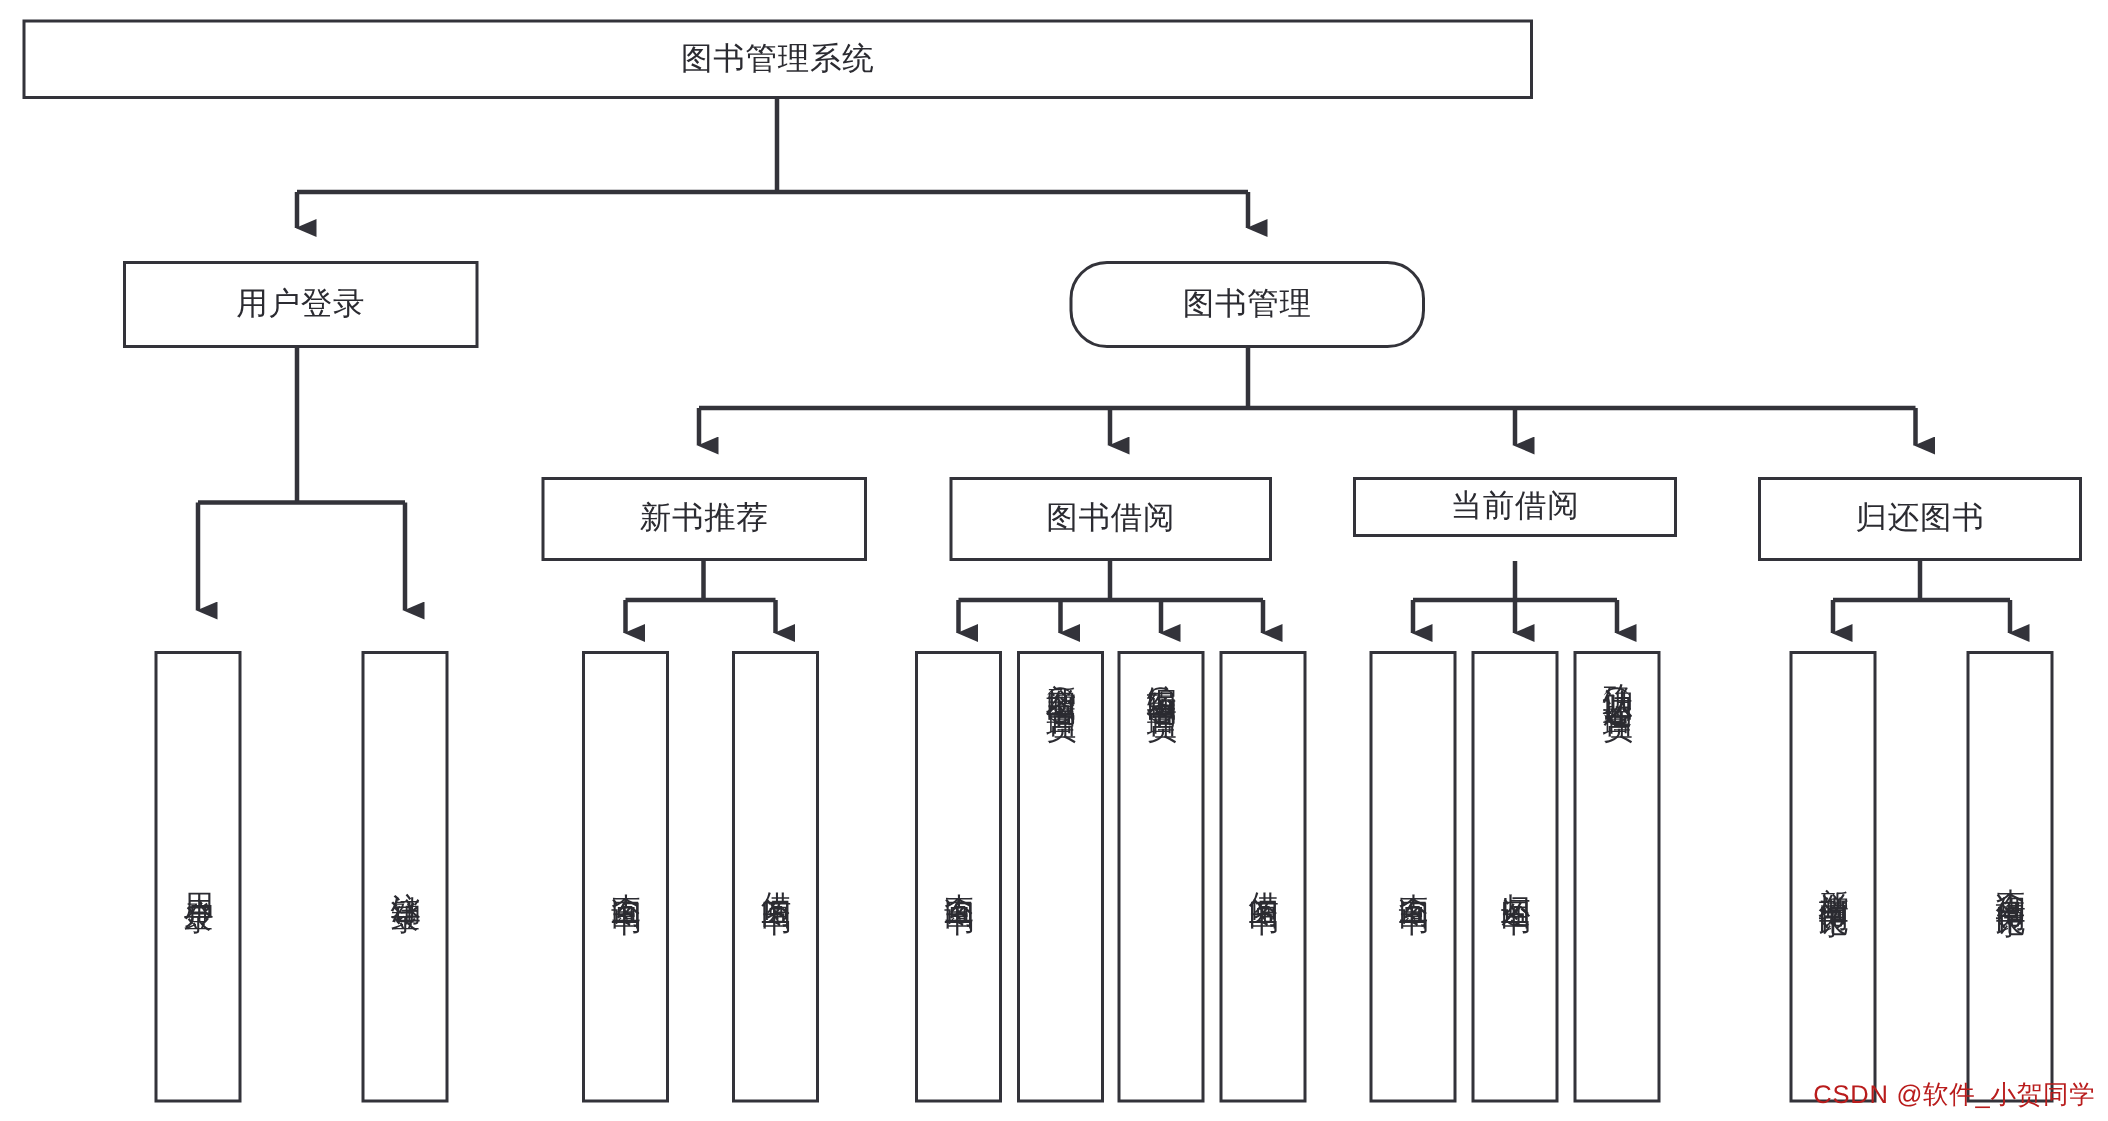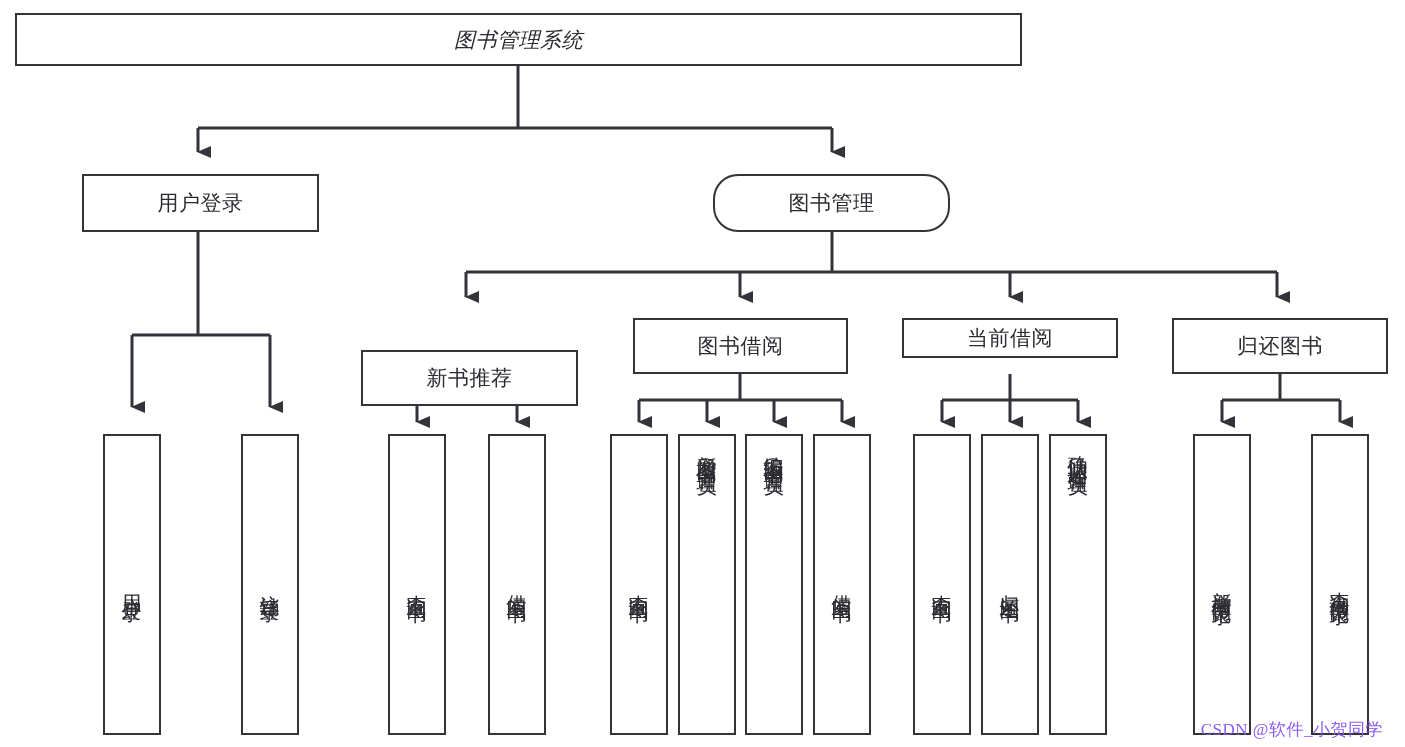--- a/index.html
+++ b/index.html
@@ -54,28 +54,27 @@
     letter-spacing: 3px;
     font-size: 20px;
     line-height: 1;
     max-height: 100%;
   }
   .node.vertical.top-aligned {
     align-items: flex-start;
   }
   #watermark {
     position: absolute;
-    right: 22px;
+    right: 8px;
     bottom: 6px;
     font-size: 17px;
-    color: #8b5cf6;
+    color: #b91c1c;
     letter-spacing: 0.5px;
     z-index: 5;
     white-space: nowrap;
-    font-family: Liberation Serif, serif;
   }
 </style>
 </head>
 <body>
 
 <div id="canvas">
 
   <svg id="wires" viewBox="0 0 1405 747" xmlns="http://www.w3.org/2000/svg">
     <defs>
       <marker id="arrow" viewBox="0 0 12 14" refX="6" refY="13" markerWidth="12" markerHeight="14" orient="auto-start-reverse" markerUnits="userSpaceOnUse">
@@ -119,33 +118,33 @@
       <path d="M1010,400 L1010,422" marker-end="url(#arrow)"></path>
       <path d="M1078,400 L1078,422" marker-end="url(#arrow)"></path>
 
       <path d="M1280,374 L1280,400"></path>
       <path d="M1222,400 L1340,400"></path>
       <path d="M1222,400 L1222,422" marker-end="url(#arrow)"></path>
       <path d="M1340,400 L1340,422" marker-end="url(#arrow)"></path>
     </g>
   </svg>
 
-  <div class="node" style="left:15px; top:13px; width:1007px; height:53px;font-style:italic;">
+  <div class="node" style="left:15px; top:13px; width:1007px; height:53px;">
     <span class="node-label">图书管理系统</span>
   </div>
 
   <div class="node" style="left:82px; top:174px; width:237px; height:58px;">
     <span class="node-label">用户登录</span>
   </div>
 
   <div class="node" style="left:713px; top:174px; width:237px; height:58px;border-radius:25px;">
     <span class="node-label">图书管理</span>
   </div>
 
-  <div class="node" style="left:361px; top:318px; width:217px; height:56px;margin-top:32px;">
+  <div class="node" style="left:361px; top:318px; width:217px; height:56px;">
     <span class="node-label">新书推荐</span>
   </div>
 
   <div class="node" style="left:633px; top:318px; width:215px; height:56px;justify-content:center;">
     <span class="node-label">图书借阅</span>
   </div>
 
   <div class="node" style="left:902px; top:318px; width:216px; height:40px;">
     <span class="node-label">当前借阅</span>
   </div>

